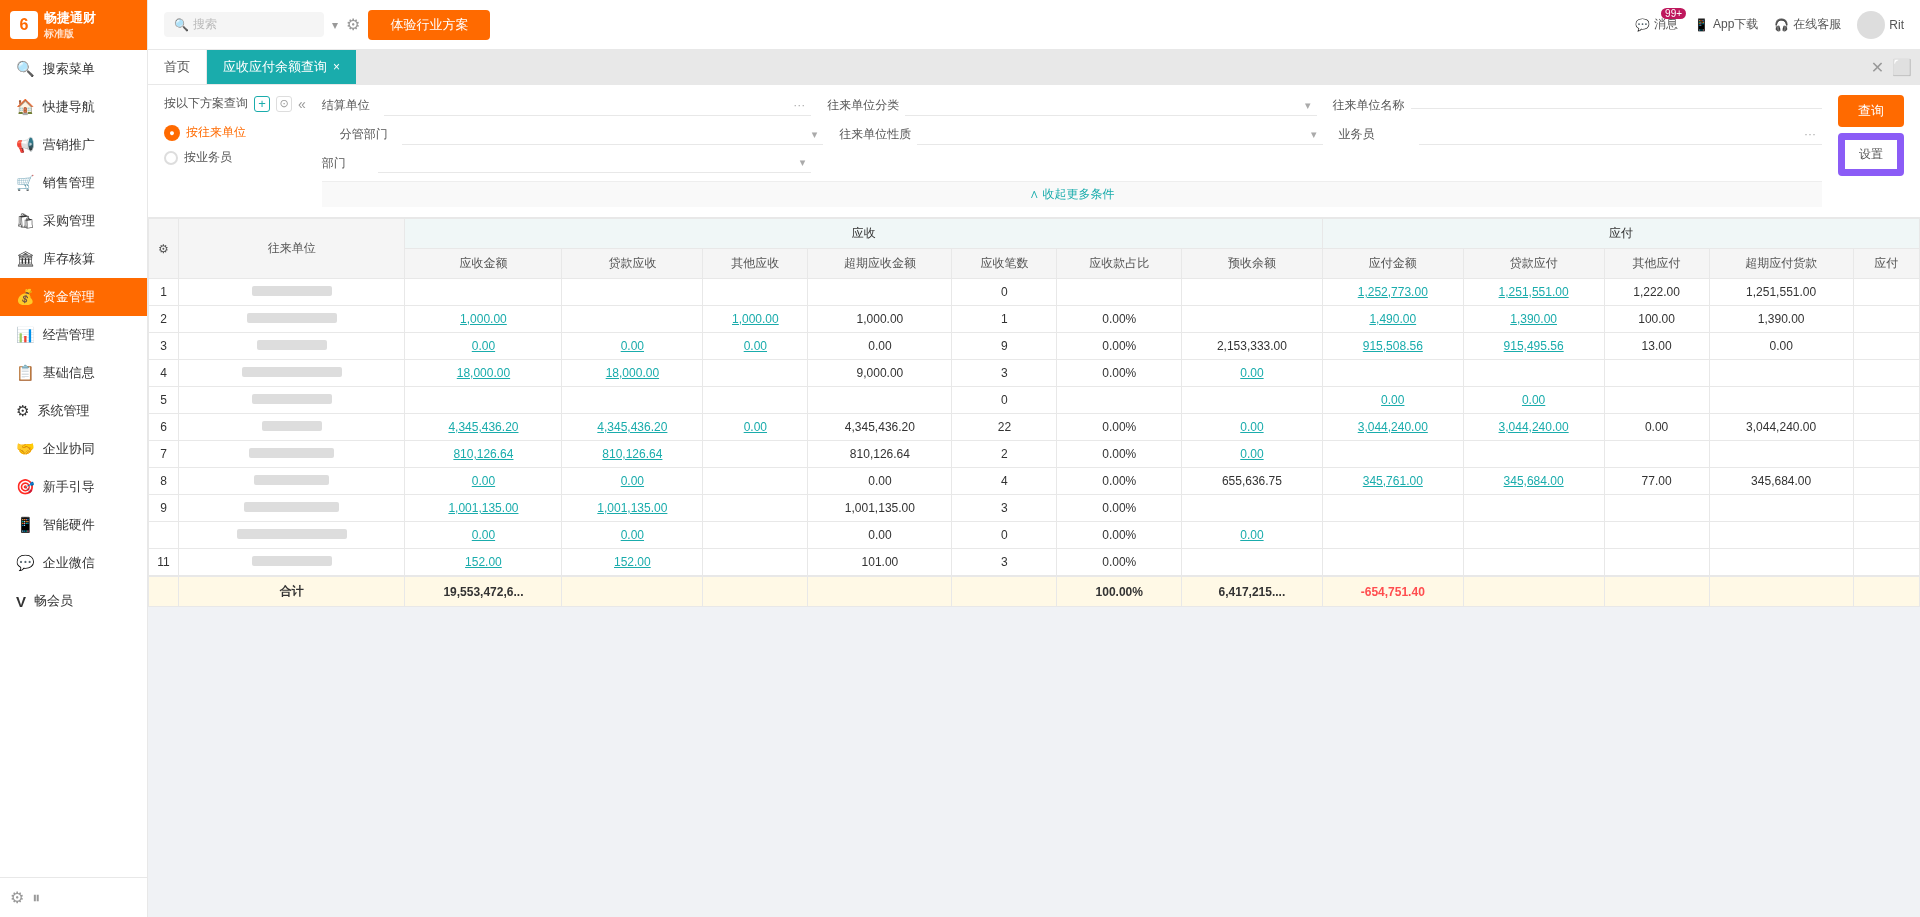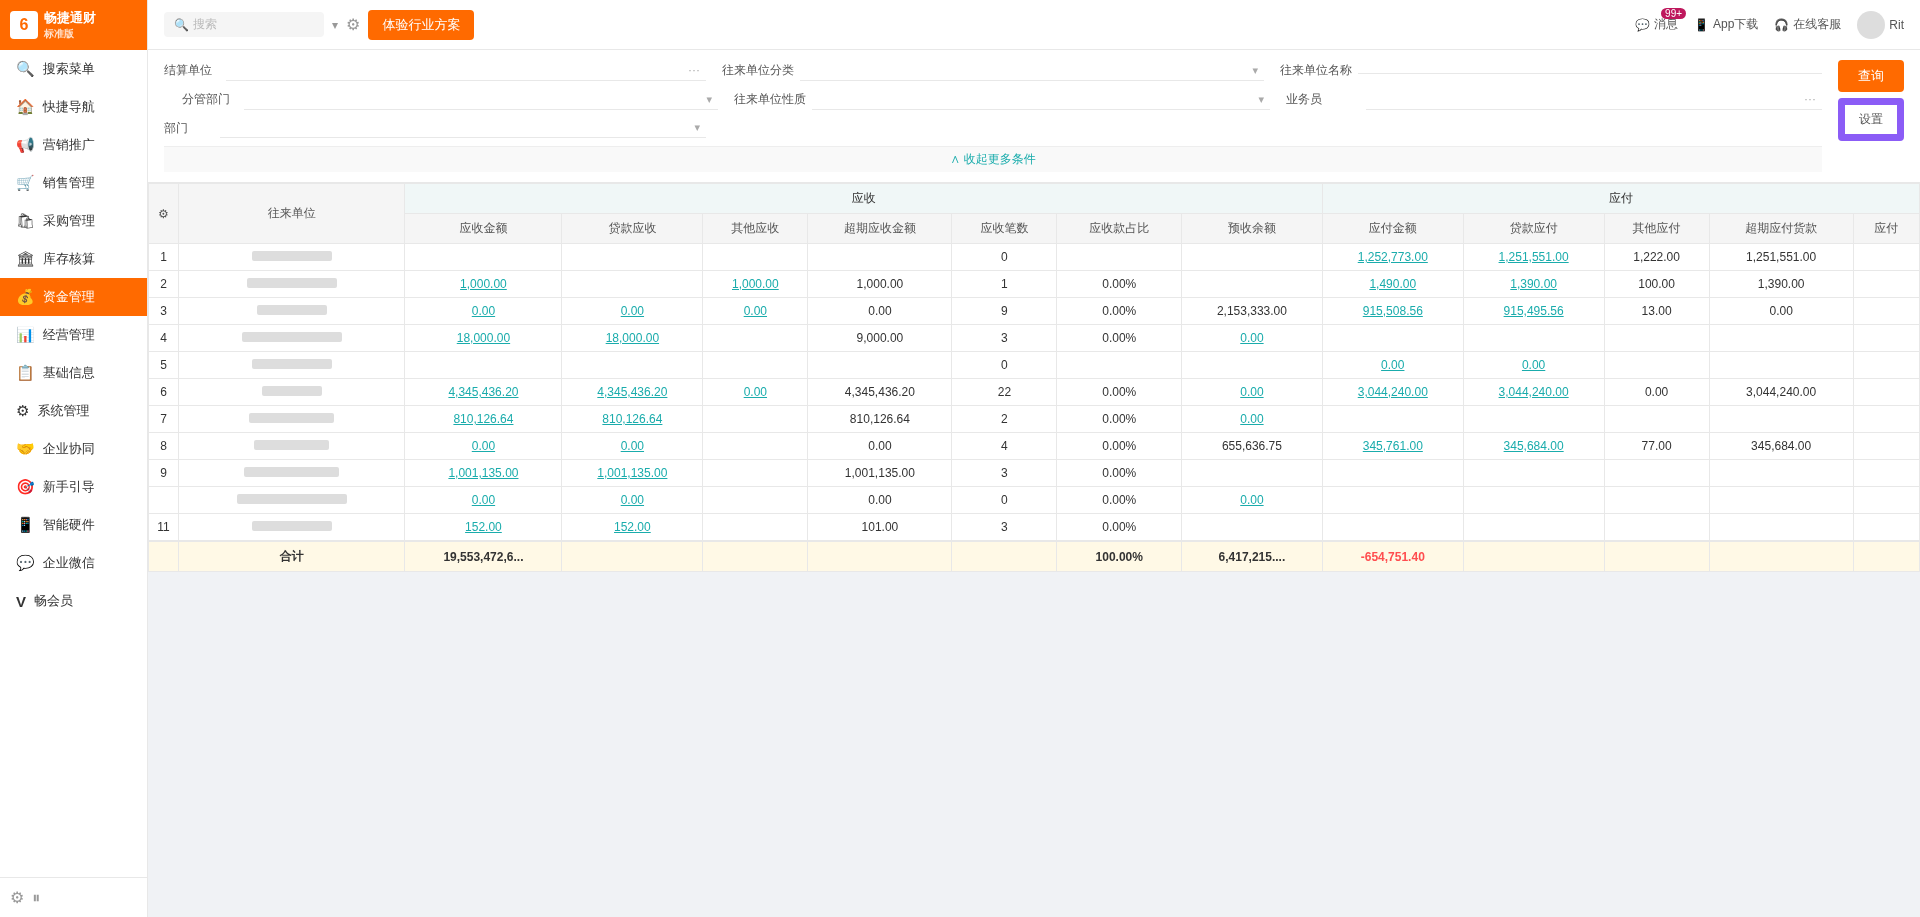--- a/index.html
+++ b/index.html
@@ -20,21 +20,21 @@
 
     
     .main { flex: 1; display: flex; flex-direction: column; height: 100%; overflow: hidden; }
 
     
     .topbar { height: 50px; background: #fff; border-bottom: 1px solid #e8e8e8; display: flex; align-items: center; padding: 0 16px; gap: 12px; }
     .topbar-breadcrumb { display: flex; align-items: center; gap: 8px; flex: 1; }
     .topbar-search { background: #f5f5f5; border-radius: 4px; padding: 4px 10px; color: #999; font-size: 12px; width: 160px; display: flex; align-items: center; gap: 4px; }
     .topbar-chevron { color: #999; font-size: 12px; cursor: pointer; }
     .topbar-gear { color: #999; font-size: 16px; cursor: pointer; }
-    .topbar-solution-btn { background: #ff6a00; color: white; border: none; border-radius: 4px; padding: 6px 14px; font-size: 13px; cursor: pointer; }
+    .topbar-solution-btn { background: #ff6a00; color: white; border: none; border-radius: 4px; padding: 6px 22px; font-size: 13px; cursor: pointer; }
     .topbar-right { display: flex; align-items: center; gap: 16px; margin-left: auto; }
     .topbar-right-item { display: flex; align-items: center; gap: 4px; color: #555; font-size: 12px; cursor: pointer; position: relative; }
     .badge { background: #be185d; color: white; border-radius: 10px; font-size: 10px; padding: 0 4px; position: absolute; top: -8px; right: -8px; }
     .topbar-avatar { width: 28px; height: 28px; background: #ddd; border-radius: 50%; }
 
     
     .tabbar { background: #f0f2f5; border-bottom: 1px solid #e8e8e8; display: flex; align-items: center; }
     .tab { padding: 8px 16px; cursor: pointer; color: #555; font-size: 13px; display: flex; align-items: center; gap: 6px; border-right: 1px solid #e8e8e8; }
     .tab.active { background: #1aacac; color: white; }
     .tab-close { color: inherit; font-size: 12px; cursor: pointer; }
@@ -170,28 +170,59 @@
         <span>🎧</span>
         <span>在线客服</span>
       </div>
       <div class="topbar-right-item">
         <div class="topbar-avatar"></div>
         <span>Rit</span>
       </div>
     </div>
   </div>
 
+  <div class="tabbar" style="background:#e8e8e8;">
+    <div class="tab tab-home">
+      <span>首页</span>
+    </div>
+    <div class="tab active" style="background:#1aacac;color:white;">
+      <span>应收应付余额查询</span>
+      <span class="tab-close">×</span>
+    </div>
+    <div class="tabbar-right">
+      <span class="tabbar-right-btn">✕</span>
+      <span class="tabbar-right-btn">⬜</span>
+    </div>
+  </div>
 
   <div class="content">
     <div class="page-container">
 
 
       <div style="background:#fff; border-bottom:1px solid #e8e8e8; padding:10px 16px;">
         <div style="display:flex; align-items:flex-start;">
 
+          <div style="display:flex; flex-direction:column; margin-right:16px; min-width:120px;">
+            <div style="display:flex; align-items:center; gap:6px; margin-bottom:8px;">
+              <span style="font-size:12px;color:#555;">按以下方案查询</span>
+              <span style="color:#1aacac;border:1px solid #1aacac;border-radius:3px;width:16px;height:16px;display:inline-flex;align-items:center;justify-content:center;cursor:pointer;font-size:13px;">+</span>
+              <span style="color:#999;border:1px solid #ddd;border-radius:3px;width:16px;height:16px;display:inline-flex;align-items:center;justify-content:center;cursor:pointer;font-size:11px;">⊙</span>
+              <span style="color:#999;cursor:pointer;font-size:14px;">«</span>
+            </div>
+            <div style="display:flex;align-items:center;gap:6px;padding:4px 0;cursor:pointer;">
+              <span style="width:16px;height:16px;background:#ff6a00;border-radius:50%;display:inline-flex;align-items:center;justify-content:center;">
+                <span style="color:white;font-size:9px;">●</span>
+              </span>
+              <span style="color:#ff6a00;font-size:12px;">按往来单位</span>
+            </div>
+            <div style="display:flex;align-items:center;gap:6px;padding:4px 0;cursor:pointer;">
+              <span style="width:14px;height:14px;border:2px solid #ddd;border-radius:50%;display:inline-flex;"></span>
+              <span style="color:#555;font-size:12px;">按业务员</span>
+            </div>
+          </div>
 
           <div style="flex:1;">
 
             <div style="display:grid;grid-template-columns:1fr 1fr 1fr;gap:8px 16px;margin-bottom:8px;">
               <div style="display:flex;align-items:center;gap:6px;">
                 <span style="color:#555;font-size:12px;min-width:56px;">结算单位</span>
                 <div style="flex:1;border-bottom:1px solid #e8e8e8;padding:3px 6px;display:flex;align-items:center;justify-content:flex-end;cursor:pointer;">
                   <span style="color:#aaa;">···</span>
                 </div>
               </div>

